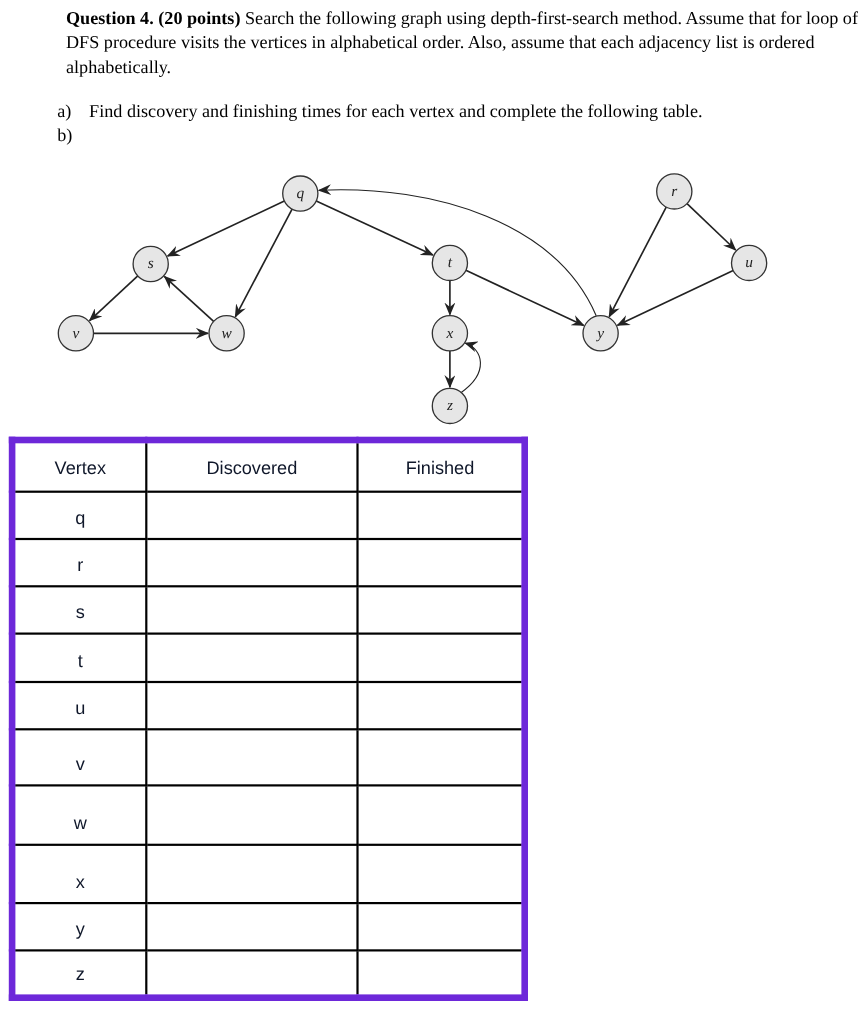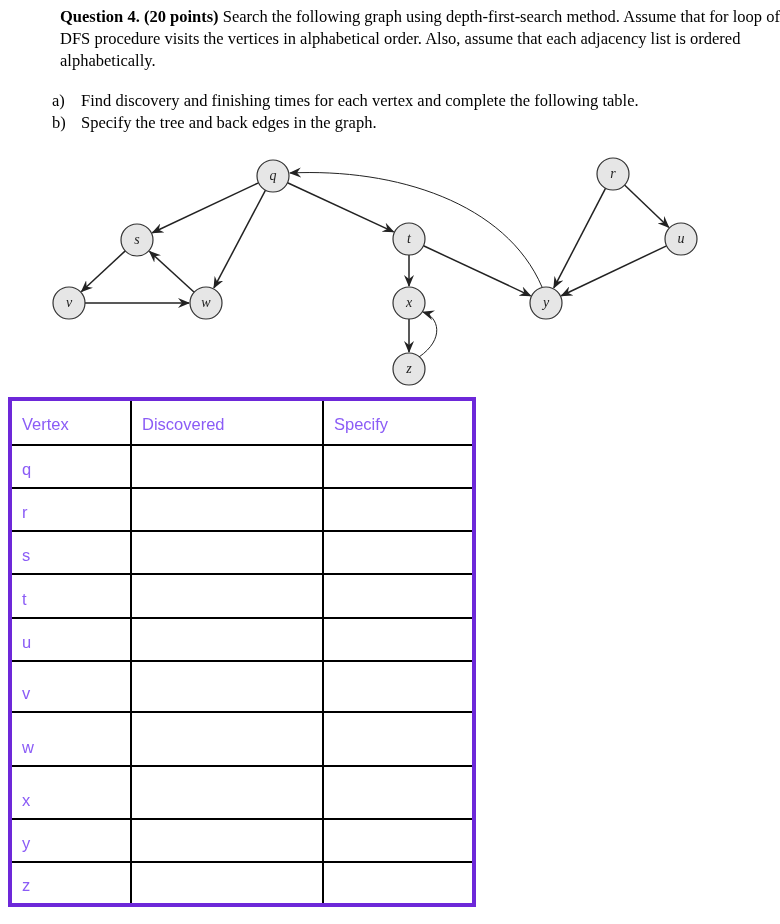--- a/index.html
+++ b/index.html
@@ -4,41 +4,40 @@
 <style>
   html,body{margin:0;padding:0;background:#fff;}
   body{width:780px;height:924px;position:relative;overflow:hidden;}
   .q-text{position:absolute;left:20px;top:6px;width:750px;font-family:"Liberation Serif",serif;font-size:16.5px;line-height:22px;color:#000;margin-left:40px;}
   .q-text b{font-weight:bold;}
   .parts{position:absolute;left:52px;top:90px;font-family:"Liberation Serif",serif;font-size:16.5px;line-height:22px;color:#000;}
   .part{display:flex;}
   .part .lbl{width:29px;}
   svg.graph{position:absolute;left:0;top:140px;}
   .node-label{font-family:"Liberation Serif",serif;font-style:italic;font-size:14px;fill:#222;}
-  table.dfs{position:absolute;left:8px;top:397px;border-collapse:collapse;border:4px solid #6d28d9;font-family:"Liberation Sans",sans-serif;font-size:16.5px;color:#8b5cf6;}
+  table.dfs{position:absolute;left:8px;top:397px;border-collapse:collapse;border:6px solid #6d28d9;font-family:"Liberation Sans",sans-serif;font-size:16.5px;color:#0f172a;text-align:center;}
   table.dfs td{border:2px solid #000;padding:0 10px;vertical-align:bottom;}
   table.dfs td.c1{width:98px;} table.dfs td.c2{width:170px;} table.dfs td.c3{width:128px;}
   table.dfs tr.hdr td{height:39px;vertical-align:middle;padding-top:4px;}
   table.dfs td span{display:block;padding-bottom:8px;}
 </style>
 </head>
 <body>
 
 <div class="q-text">
   <b>Question 4. (20 points)</b><span> Search the following graph using depth-first-search method. Assume that for loop of the DFS procedure visits the vertices in alphabetical order. Also, assume that each adjacency list is ordered alphabetically.</span>
 </div>
 
 <div class="parts">
   <div class="part">
     <span class="lbl">a)</span>
     <span>Find discovery and finishing times for each vertex and complete the following table.</span>
   </div>
   <div class="part">
     <span class="lbl">b)</span>
-    <span>Specify the tree and back edges in the graph.</span>
   </div>
 </div>
 
 <svg class="graph" width="780" height="250" viewBox="0 0 780 250">
   <defs>
     <marker id="arr" markerWidth="12" markerHeight="10" refX="11" refY="5" orient="auto" markerUnits="userSpaceOnUse">
       <path d="M0,0 L12,5 L0,10 L4,5 Z" fill="#222"></path>
     </marker>
   </defs>
   <g id="edges" stroke="#222" stroke-width="1.5" fill="none">
@@ -99,21 +98,21 @@
         <text x="409" y="233" text-anchor="middle" class="node-label">z</text>
       </g>
     </g>
 </svg>
 
 <table class="dfs">
   <tbody id="tbody">
     <tr class="hdr">
       <td class="c1">Vertex</td>
       <td class="c2">Discovered</td>
-      <td class="c3">Specify</td>
+      <td class="c3">Finished</td>
     </tr>
   <tr style="height: 43px;">
         <td class="c1">
           <span>q</span>
         </td>
         <td class="c2">
           <span></span>
         </td>
         <td class="c3">
           <span></span>

